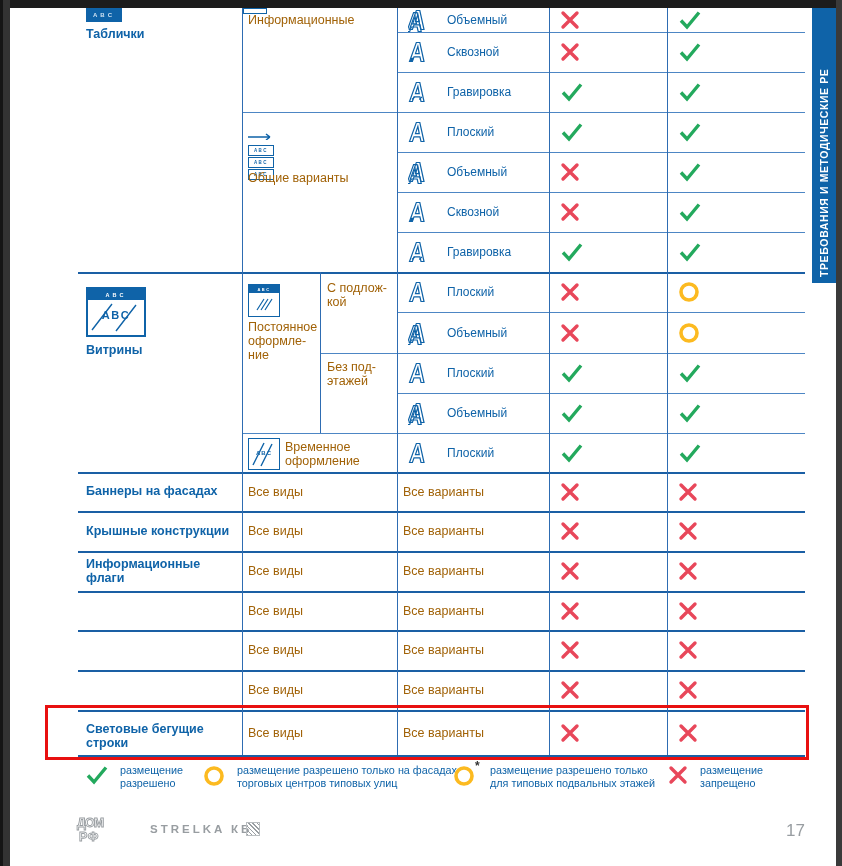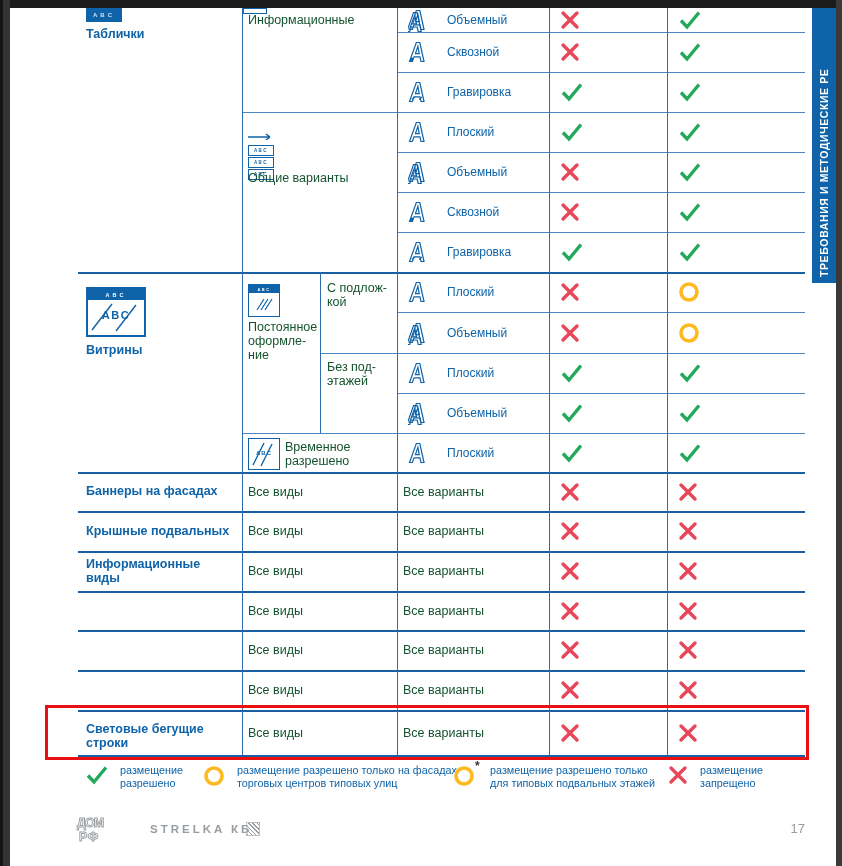--- a/index.html
+++ b/index.html
@@ -11,21 +11,21 @@
   .frame-left{left:0;top:0;width:10px;height:866px;background:#333;z-index:6;}
   .frame-left::before{content:"";position:absolute;left:0;top:0;width:3px;height:100%;background:#151515;}
   .frame-right{left:836px;top:0;width:6px;height:866px;background:#3a3a3a;z-index:6;}
   
   .banner{left:812px;top:0;width:24px;height:283px;background:#0f63a8;overflow:hidden;z-index:5;}
   .banner span{position:absolute;left:0;bottom:6px;width:24px;height:600px;
     writing-mode:vertical-rl;transform:rotate(180deg);
     color:#fff;font-size:10.5px;font-weight:700;letter-spacing:.6px;line-height:24px;text-align:left;}
   
   .cat{color:#0f63a8;font-weight:700;font-size:12.5px;line-height:14.5px;white-space:pre-line;}
-  .sub{color:#14532d;font-weight:400;font-size:12.5px;line-height:14px;white-space:pre-line;}
+  .sub{color:#a16207;font-weight:400;font-size:12.5px;line-height:14px;white-space:pre-line;}
   .typ{color:#0f63a8;font-weight:400;font-size:12px;}
   .cellflex{display:flex;align-items:center;}
   
   .hline{height:0;border-top:1px solid #4d86c4;}
   .hline.dark{border-top:2px solid #1a5fa4;}
   .vline{width:0;border-left:1.5px solid #2e6cb2;}
   
   .tabl-icon{background:#0f63a8;color:#cfe2f2;font-size:6px;font-weight:700;letter-spacing:3px;
     display:flex;align-items:center;justify-content:center;}
   .box-icon{border:1px solid #0f63a8;background:#fff;}
@@ -327,21 +327,21 @@
     </div>
     <div class="abs" style="left: 248px; top: 438px; width: 30px; height: 30px;">
       <div class="box-icon" style="width:30px;height:30px;position:relative;">
         <div style="position:absolute;left:0;right:0;top:11px;text-align:center;color:#0f63a8;font-size:6px;font-weight:700;letter-spacing:1px;">ABC</div>
         <svg width="30" height="30" viewBox="0 0 30 30" style="position:absolute;left:0;top:0;">
           <path d="M4 26 L15 4 M12 27 L23 5" fill="none" stroke="#0f63a8" stroke-width="1.4"></path>
         </svg>
       </div>
     </div>
     <div class="sub abs" style="left: 285px; top: 440px;">Временное
-разрешено</div>
+оформление</div>
     <div class="cellflex abs" style="left: 408px; top: 440.5px; width: 22px; height: 24px;">
       <svg width="21" height="24" viewBox="0 0 21 24">
         <g transform="skewX(-4)">
           <path d="M3 21.5 L8.5 2.5 h3.5 L17.5 21.5 h-3 L13.1 16.8 H7.2 L5.9 21.5 Z M8.4 13.6 L10.3 6.4 L12.2 13.6 Z" fill="none" stroke="#0f63a8" stroke-width="1.2"></path>
         </g>
       </svg>
     </div>
     <div class="typ cellflex abs" style="left: 447px; top: 433px; height: 39px;">Плоский</div>
     <div class="cellflex abs" style="left: 560px; top: 441.5px; width: 24px; height: 22px;">
       <svg width="24" height="20" viewBox="0 0 24 20">
@@ -359,34 +359,34 @@
     <div class="cellflex abs" style="left: 560px; top: 480.5px; width: 24px; height: 22px;">
       <svg width="20" height="20" viewBox="0 0 20 20">
         <path d="M3 3 L17 17 M17 3 L3 17" fill="none" stroke="#e8475a" stroke-width="3.4" stroke-linecap="round"></path>
       </svg>
     </div>
     <div class="cellflex abs" style="left: 678px; top: 480.5px; width: 24px; height: 22px;">
       <svg width="20" height="20" viewBox="0 0 20 20">
         <path d="M3 3 L17 17 M17 3 L3 17" fill="none" stroke="#e8475a" stroke-width="3.4" stroke-linecap="round"></path>
       </svg>
     </div>
-    <div class="cat cellflex abs" style="left: 86px; top: 511px; height: 40px; width: 150px;">Крышные подвальных</div>
+    <div class="cat cellflex abs" style="left: 86px; top: 511px; height: 40px; width: 150px;">Крышные конструкции</div>
     <div class="sub cellflex abs" style="left: 248px; top: 511px; height: 40px;">Все виды</div>
     <div class="sub cellflex abs" style="left: 403px; top: 511px; height: 40px;">Все варианты</div>
     <div class="cellflex abs" style="left: 560px; top: 520px; width: 24px; height: 22px;">
       <svg width="20" height="20" viewBox="0 0 20 20">
         <path d="M3 3 L17 17 M17 3 L3 17" fill="none" stroke="#e8475a" stroke-width="3.4" stroke-linecap="round"></path>
       </svg>
     </div>
     <div class="cellflex abs" style="left: 678px; top: 520px; width: 24px; height: 22px;">
       <svg width="20" height="20" viewBox="0 0 20 20">
         <path d="M3 3 L17 17 M17 3 L3 17" fill="none" stroke="#e8475a" stroke-width="3.4" stroke-linecap="round"></path>
       </svg>
     </div>
-    <div class="cat cellflex abs" style="left: 86px; top: 551px; height: 40px; width: 150px;">Информационные виды</div>
+    <div class="cat cellflex abs" style="left: 86px; top: 551px; height: 40px; width: 150px;">Информационные флаги</div>
     <div class="sub cellflex abs" style="left: 248px; top: 551px; height: 40px;">Все виды</div>
     <div class="sub cellflex abs" style="left: 403px; top: 551px; height: 40px;">Все варианты</div>
     <div class="cellflex abs" style="left: 560px; top: 560px; width: 24px; height: 22px;">
       <svg width="20" height="20" viewBox="0 0 20 20">
         <path d="M3 3 L17 17 M17 3 L3 17" fill="none" stroke="#e8475a" stroke-width="3.4" stroke-linecap="round"></path>
       </svg>
     </div>
     <div class="cellflex abs" style="left: 678px; top: 560px; width: 24px; height: 22px;">
       <svg width="20" height="20" viewBox="0 0 20 20">
         <path d="M3 3 L17 17 M17 3 L3 17" fill="none" stroke="#e8475a" stroke-width="3.4" stroke-linecap="round"></path>
@@ -469,14 +469,14 @@
 запрещено</div>
   </div>
 
 <div class="abs" style="left:0;top:805px;width:842px;height:61px;">
   <svg class="abs" style="left:76px;top:9px;" width="30" height="32" viewBox="0 0 30 32">
     <text x="1" y="13" font-family="Liberation Sans, sans-serif" font-size="12.5" font-weight="700" fill="none" stroke="#989da1" stroke-width="0.9" letter-spacing="-1">ДОМ</text>
     <text x="3" y="27" font-family="Liberation Sans, sans-serif" font-size="12.5" font-weight="700" fill="none" stroke="#989da1" stroke-width="0.9" letter-spacing="0.5">РФ</text>
   </svg>
   <div class="abs footer-gray" style="left:150px;top:18px;font-size:11.5px;font-weight:600;letter-spacing:3px;">STRELKA КБ</div>
   <div class="abs hatch" style="left:246px;top:17px;width:12px;height:12px;"></div>
-  <div class="abs footer-gray" style="left:755px;top:16px;width:50px;text-align:right;font-size:13px;">17</div>
+  <div class="abs footer-gray" style="left:755px;top:16px;width:50px;text-align:right;font-size:17px;">17</div>
 </div>
 
 </body></html>

